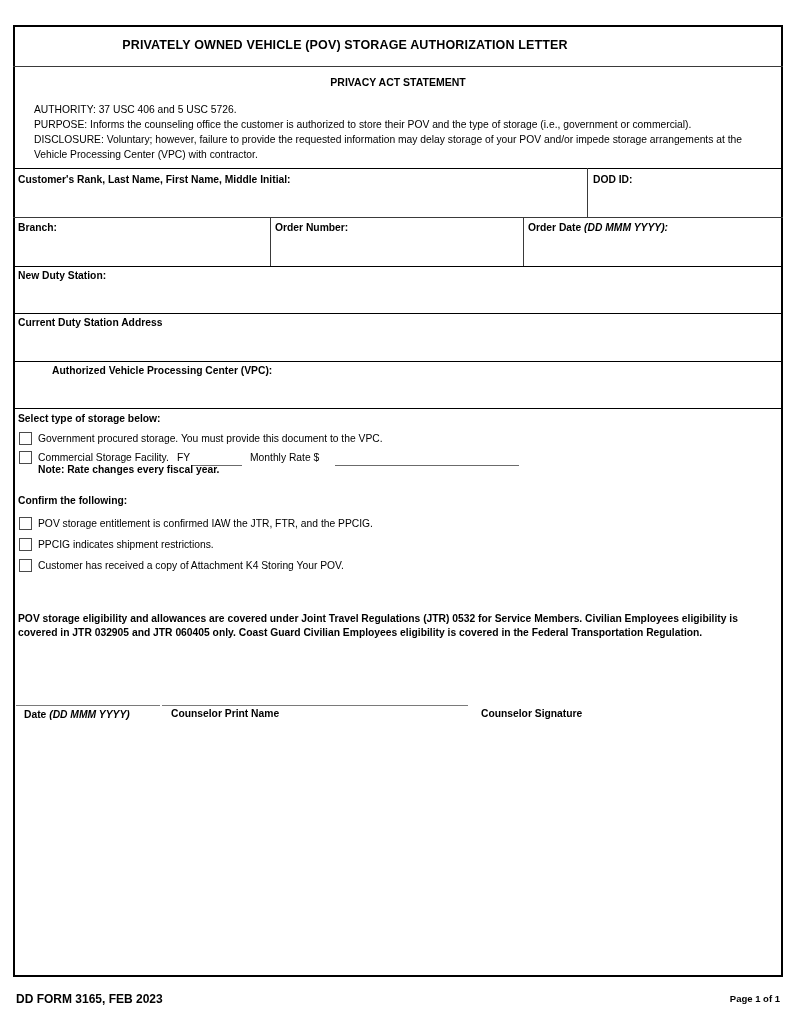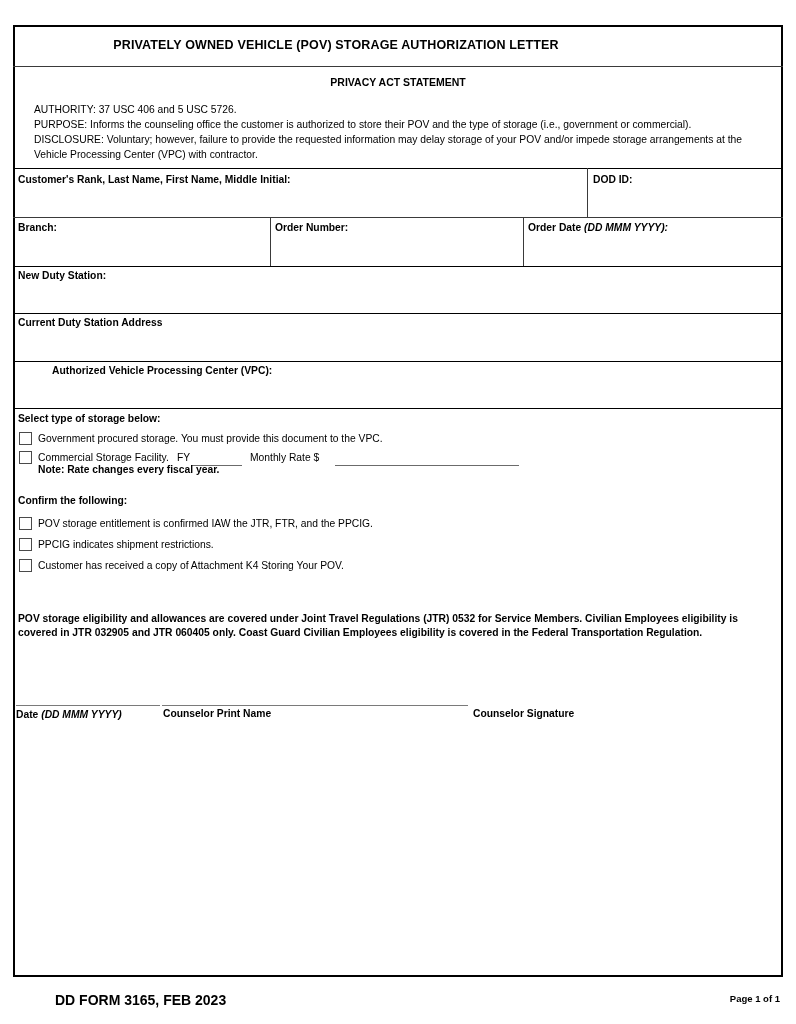--- a/index.html
+++ b/index.html
@@ -54,20 +54,21 @@
   
   .form-title {
     position: absolute;
     left: 13px;
     top: 38px;
     width: 646px;
     text-align: center;
     font-size: 12.5px;
     font-weight: bold;
     letter-spacing: 0.15px;
+    padding-left: 9px;
   }
 
   .privacy-title {
     position: absolute;
     left: 13px;
     top: 76px;
     width: 770px;
     text-align: center;
     font-size: 10.5px;
     font-weight: bold;
@@ -142,31 +143,31 @@
     font-weight: bold;
     line-height: 13.6px;
   }
 
   
   .sig-label {
     position: absolute;
     font-size: 10.3px;
     font-weight: bold;
     white-space: nowrap;
+    margin-left: 8px;
   }
   .sig-label .ital { font-style: italic; font-weight: bold; }
 
   
   .footer-left {
     position: absolute;
     left: 16px;
     top: 992px;
-    font-size: 14px;
-    font-weight: bold;
-    margin-left: 39px;
+    font-size: 12px;
+    font-weight: bold;
   }
   .footer-right {
     position: absolute;
     right: 16px;
     top: 993px;
     font-size: 9.5px;
     font-weight: bold;
     padding-left: 18px;
   }
 </style>

